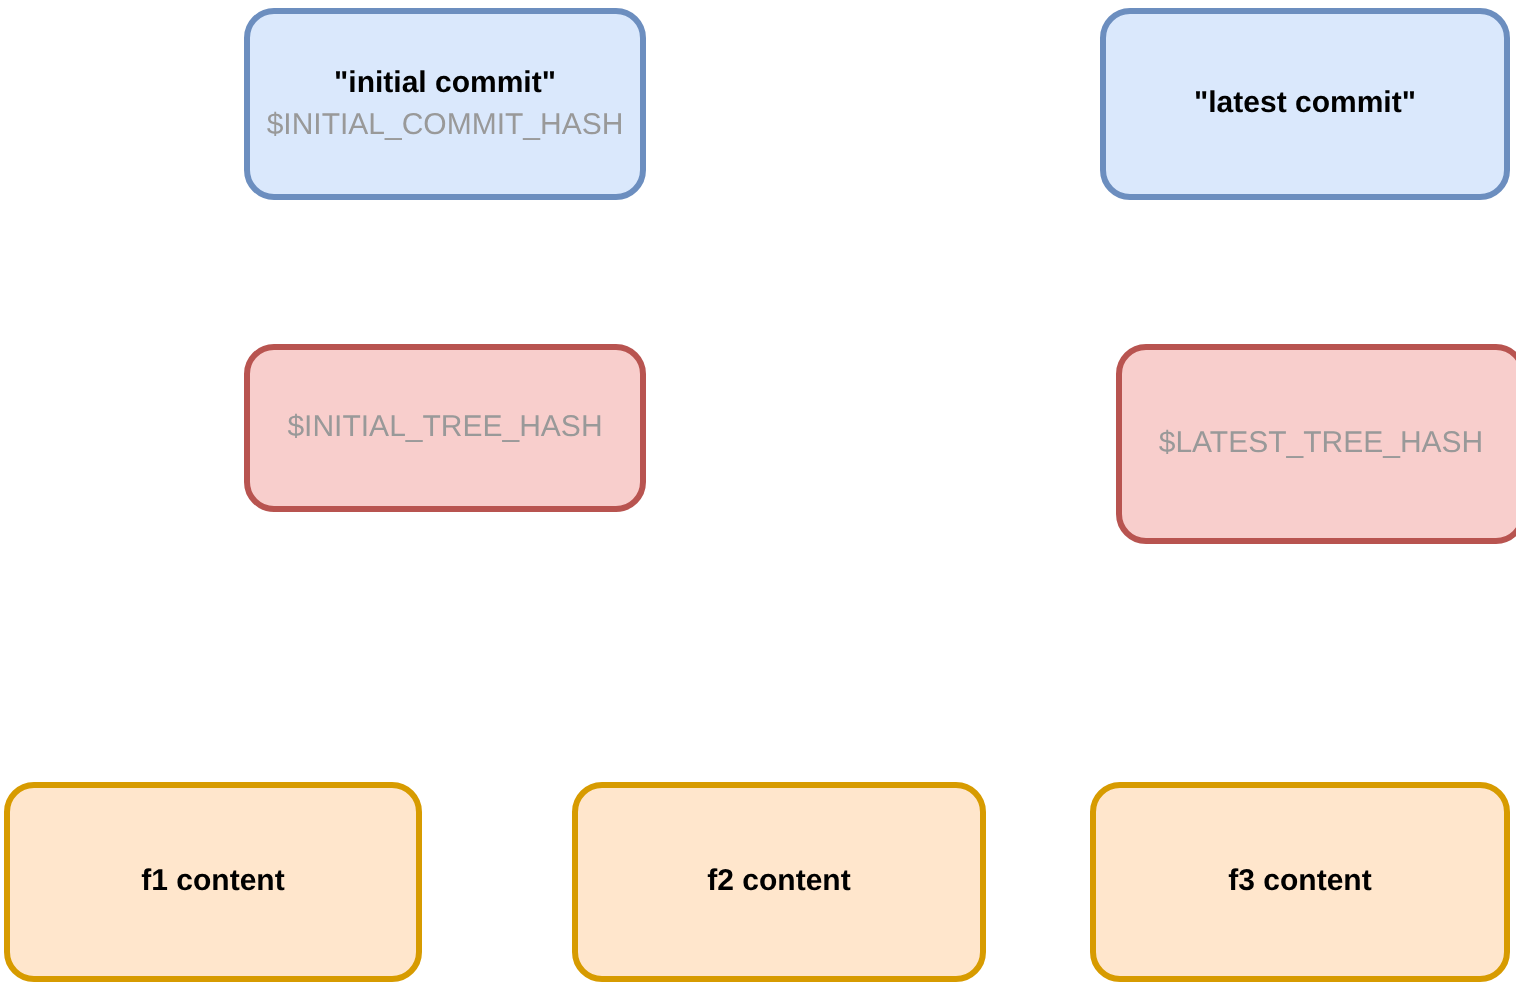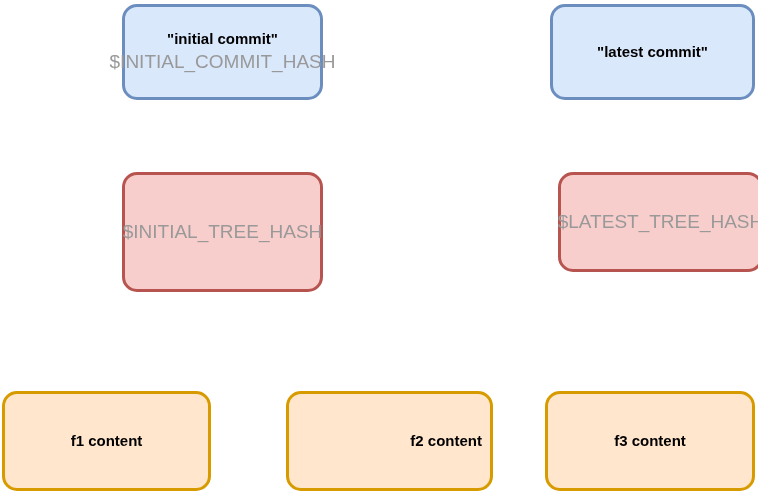--- a/index.html
+++ b/index.html
@@ -28,35 +28,35 @@
     padding: 4px 8px;
   }
   .node .title {
     font-weight: bold;
     font-size: 15px;
     color: var(--title-text, #000000);
     line-height: 1.2;
     white-space: nowrap;
   }
   .node .hash {
-    font-size: 19px;
+    font-size: 15px;
     color: var(--hash-text, #999999);
     line-height: 1.2;
     white-space: nowrap;
   }
   .commit { background: var(--commit-fill, #dae8fc); border-color: var(--commit-border, #6c8ebf); }
   .tree   { background: var(--tree-fill,   #f8cecc); border-color: var(--tree-border,   #b85450); }
   .blob   { background: var(--blob-fill,   #ffe6cc); border-color: var(--blob-border,   #d79b00); }
 
   .pos-commit-initial { left: 122px; top: 4px;   width: 201px; height: 96px;  }
   .pos-commit-latest  { left: 550px; top: 4px;   width: 205px; height: 96px;  }
-  .pos-tree-initial   { left: 122px; top: 172px; width: 201px; height: 120px; }
+  .pos-tree-initial   { left: 122px; top: 172px; width: 201px; height: 84px; }
   .pos-tree-latest    { left: 558px; top: 172px; width: 205px; height: 100px; }
   .pos-blob-f1        { left: 2px;   top: 391px; width: 209px; height: 100px; }
-  .pos-blob-f2        { left: 286px; top: 391px; width: 207px; height: 100px; align-items: flex-end; }
+  .pos-blob-f2        { left: 286px; top: 391px; width: 207px; height: 100px; }
   .pos-blob-f3        { left: 545px; top: 391px; width: 210px; height: 100px; gap: 12px; }
 </style>
 </head>
 <body>
 
 <div class="canvas">
 
   <div class="node commit pos-commit-initial">
     <span class="title">"initial commit"</span>
     <span class="hash">$INITIAL_COMMIT_HASH</span>

